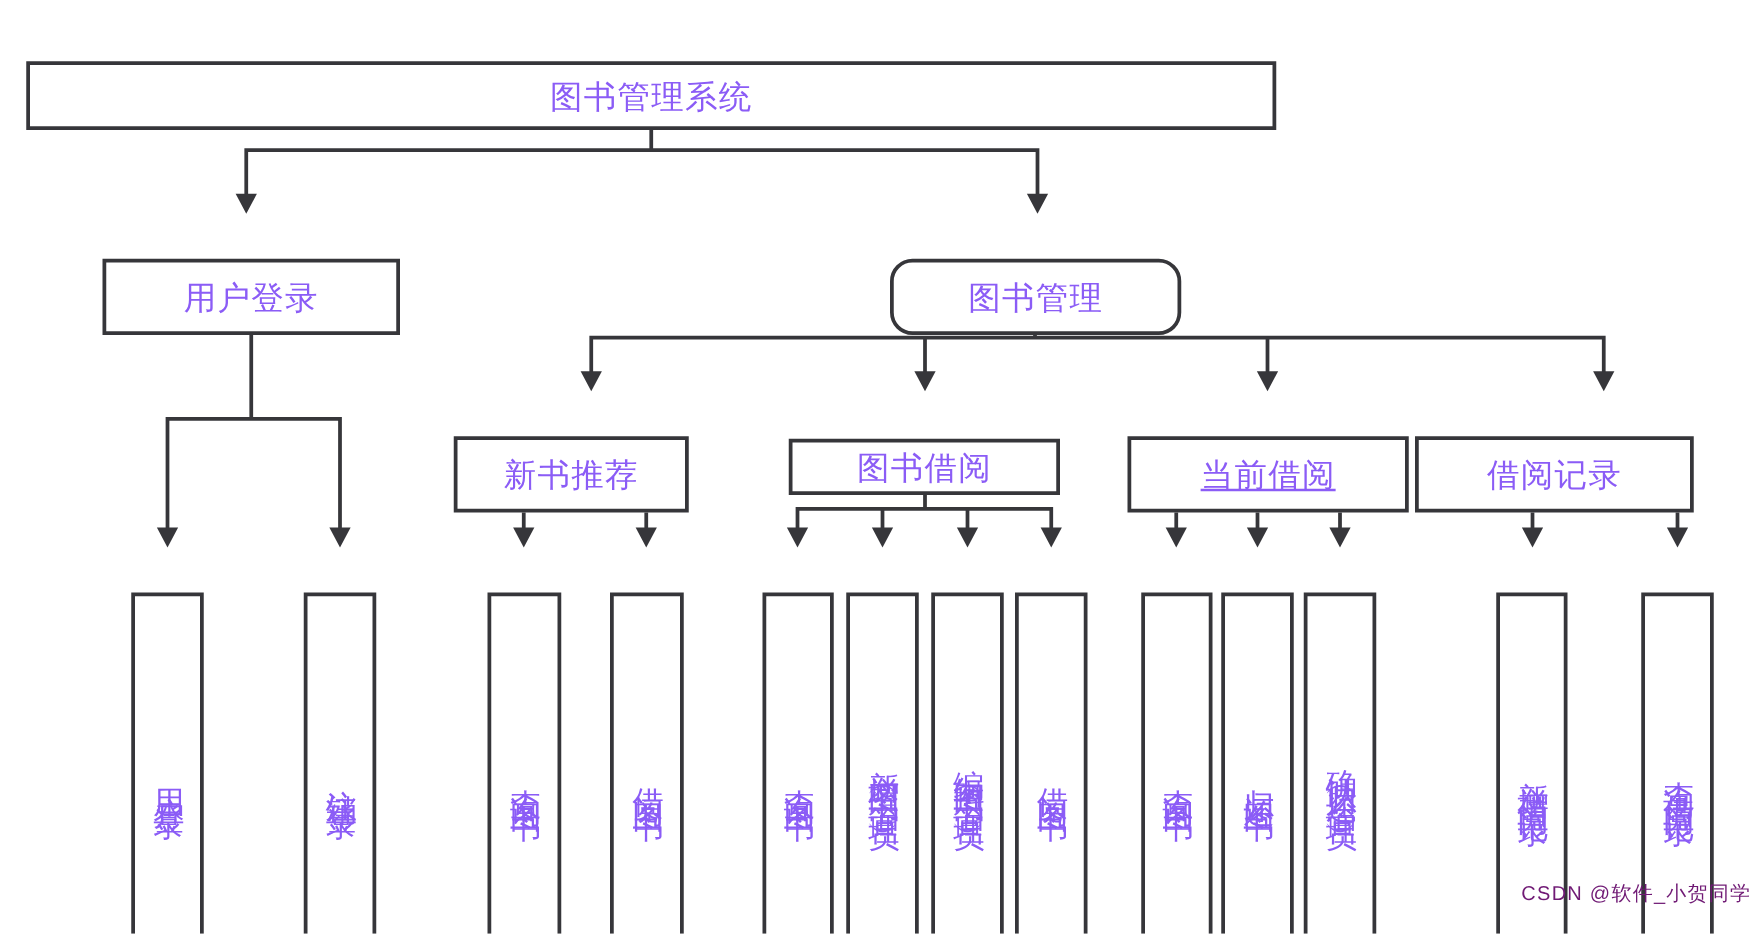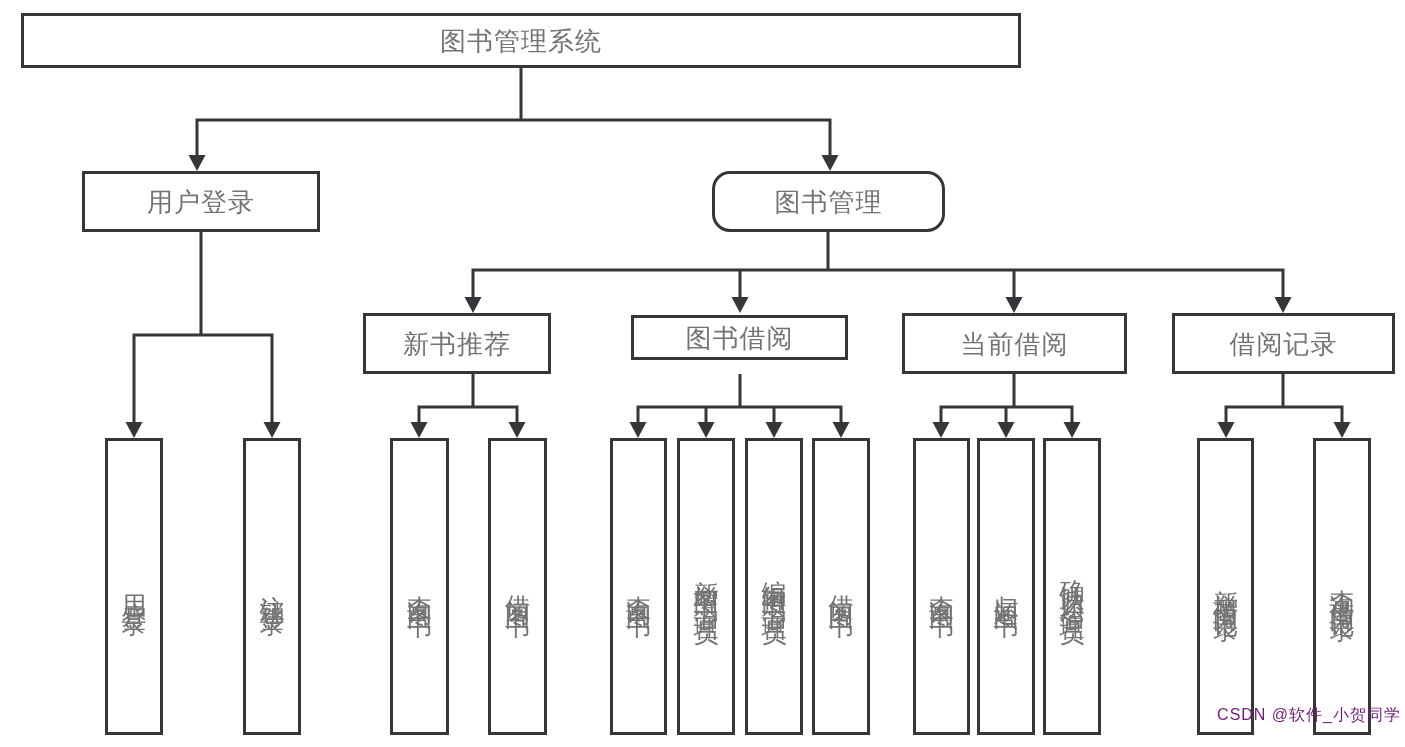--- a/index.html
+++ b/index.html
@@ -23,25 +23,26 @@
     height: 747px;
   }
   .node {
     position: absolute;
     box-sizing: border-box;
     border: 3px solid #36363a;
     background: #ffffff;
     display: flex;
     align-items: center;
     justify-content: center;
-    color: #737373;
+    color: #8b5cf6;
     font-size: 26px;
     line-height: 1;
     white-space: nowrap;
     letter-spacing: 1px;
+    margin-top: 36px;
   }
   .leaf {
     writing-mode: vertical-rl;
     text-orientation: mixed;
     font-size: 25px;
     letter-spacing: 6px;
     white-space: normal;
     line-height: 1;
   }
   .watermark {
@@ -92,22 +93,22 @@
     </g>
   </svg>
 
   <div class="node" style="left:21px; top:13px; width:1000px; height:55px;">图书管理系统</div>
 
   <div class="node" style="left:82px; top:171px; width:238px; height:61px;">用户登录</div>
   <div class="node" style="left:712px; top:171px; width:233px; height:61px;border-radius:18px;">图书管理</div>
 
   <div class="node" style="left:363px; top:313px; width:188px; height:61px;">新书推荐</div>
   <div class="node" style="left:631px; top:315px; width:217px; height:45px;">图书借阅</div>
-  <div class="node" style="left:902px; top:313px; width:225px; height:61px;">当前借阅</div>
-  <div class="node" style="left:1172px; top:313px; width:223px; height:61px;">借阅记录</div>
+  <div class="node" style="left:902px; top:313px; width:225px; height:61px;text-decoration:underline;">当前借阅</div>
+  <div class="node" style="left:1132px; top:313px; width:223px; height:61px;">借阅记录</div>
 
   <div class="node leaf" style="left:105px; top:438px; width:58px; height:297px;">用户登录</div>
   <div class="node leaf" style="left:243px; top:438px; width:58px; height:297px;">注销登录</div>
 
   <div class="node leaf" style="left:390px; top:438px; width:59px; height:297px;">查询图书</div>
   <div class="node leaf" style="left:488px; top:438px; width:59px; height:297px;">借阅图书</div>
 
   <div class="node leaf" style="left:610px; top:438px; width:57px; height:297px;">查询图书</div>
   <div class="node leaf" style="left:677px; top:438px; width:58px; height:297px;">新增图书（管理员）</div>
   <div class="node leaf" style="left:745px; top:438px; width:58px; height:297px;">编辑图书（管理员）</div>

